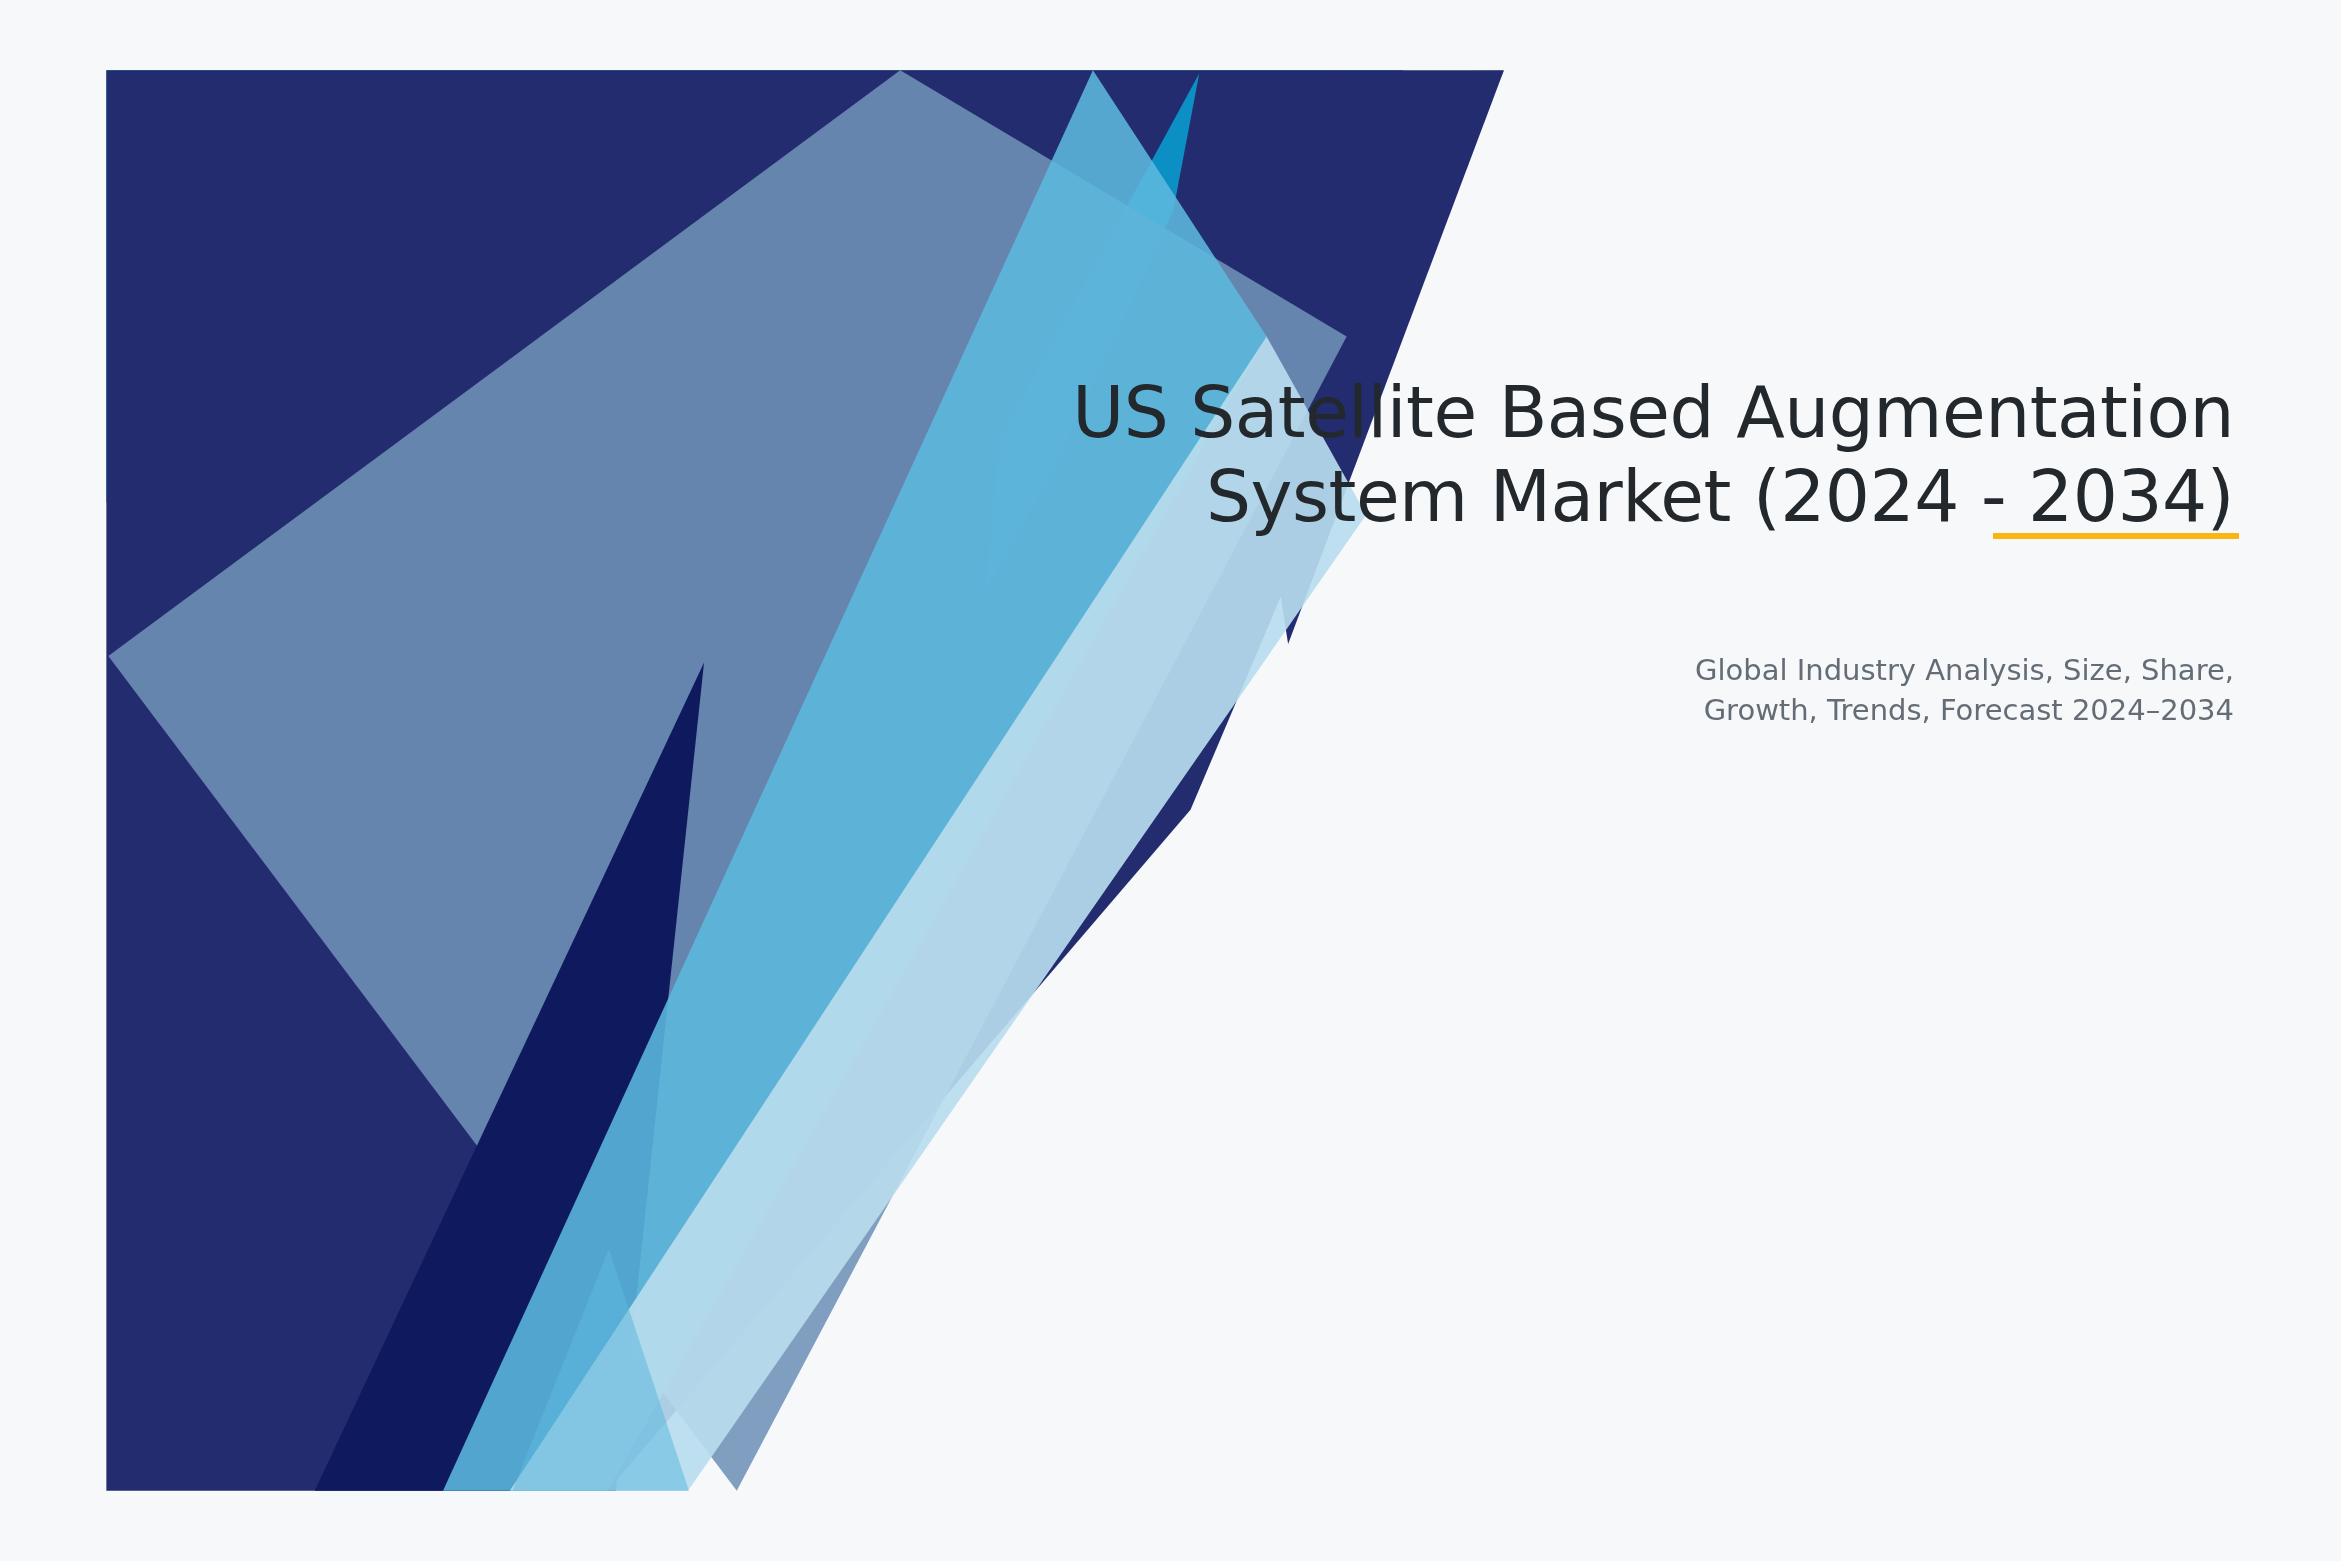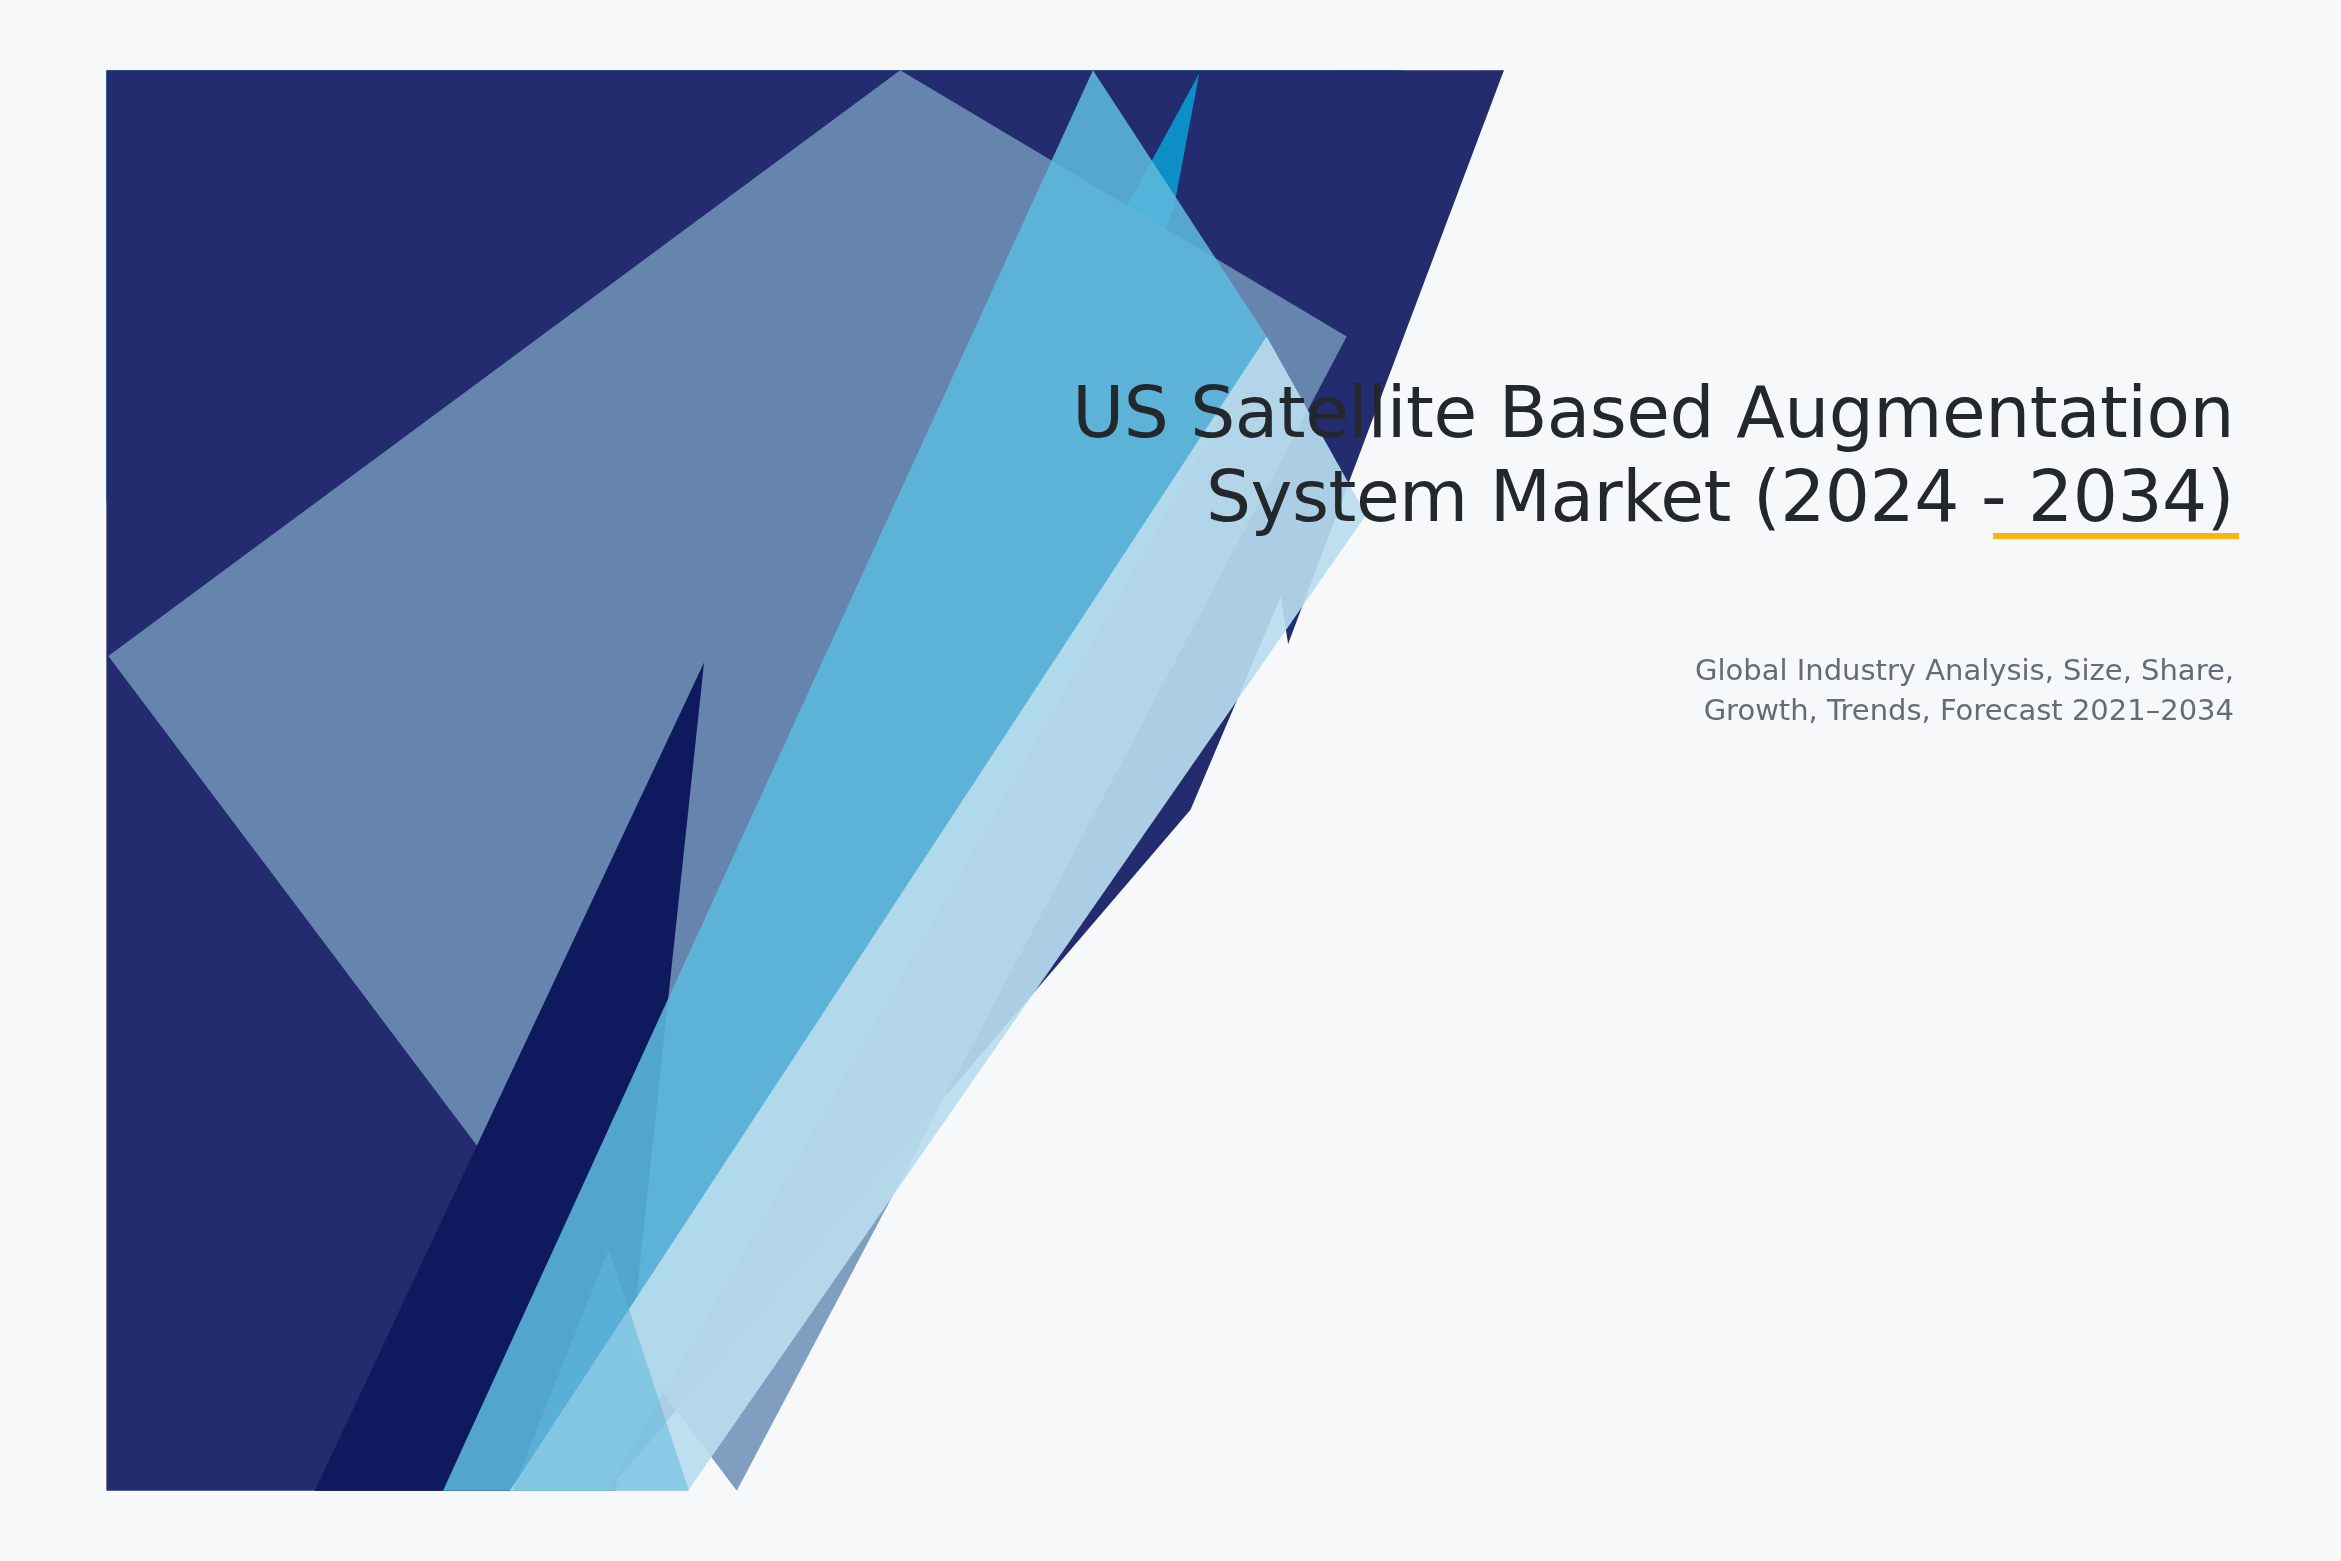--- a/index.html
+++ b/index.html
@@ -92,16 +92,16 @@
   </svg>
 
   <div class="title-underline"></div>
 
   <div class="text-block">
     <h1 class="title">US Satellite Based Augmentation
 System Market (2024 - 2034)</h1>
   </div>
 
   <p class="subtitle">Global Industry Analysis, Size, Share,
-Growth, Trends, Forecast 2021–2034</p>
+Growth, Trends, Forecast 2024–2034</p>
 
 </div>
 
 
 </body></html>

